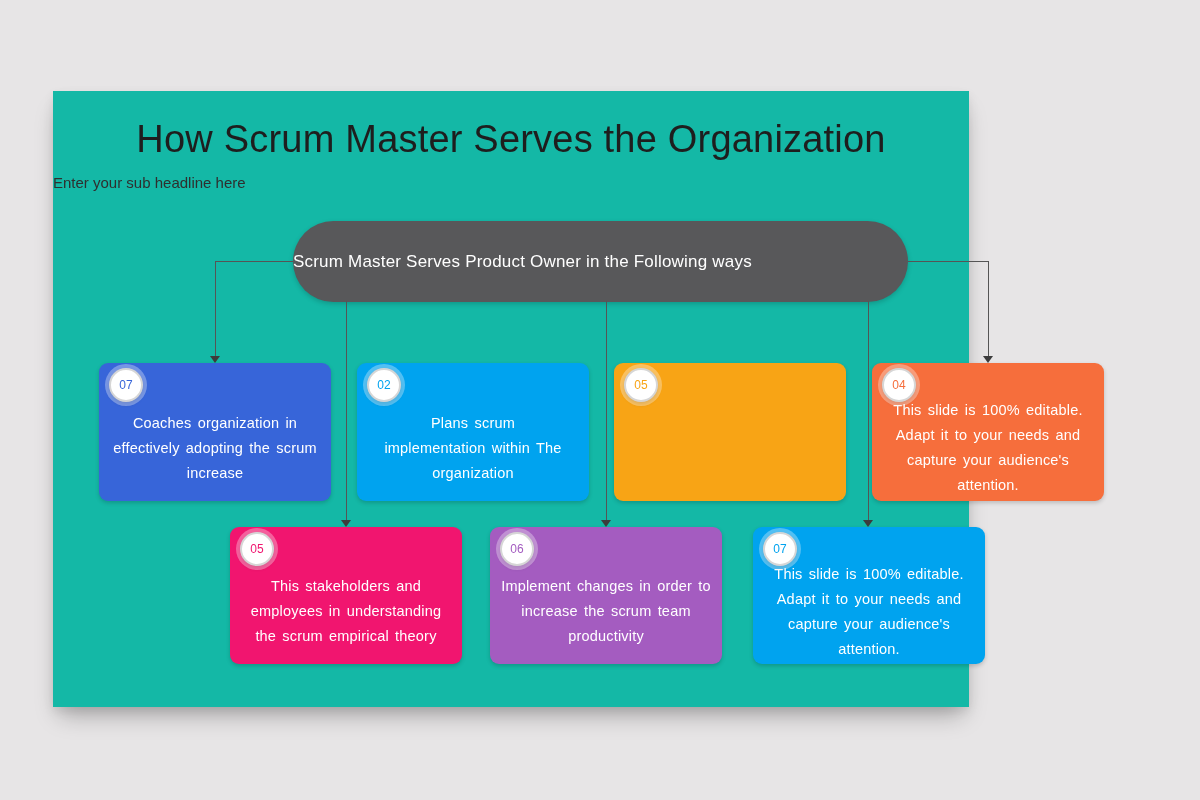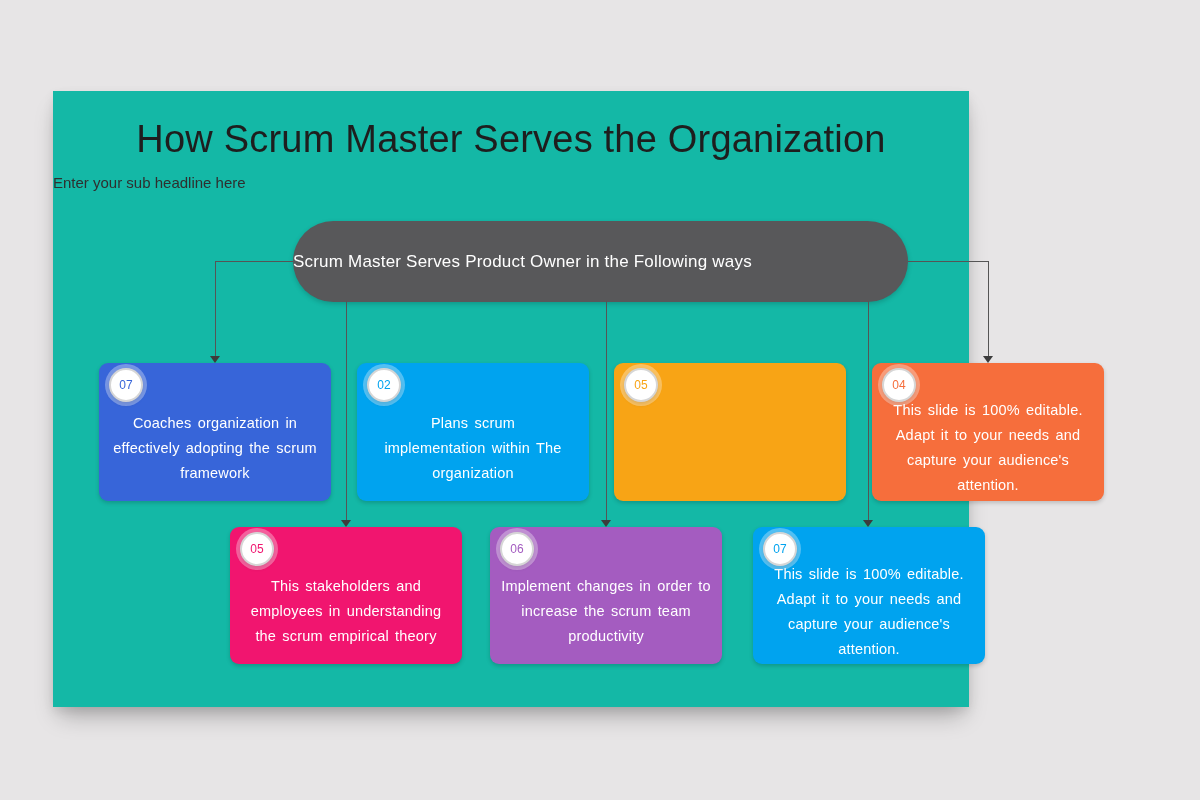--- a/index.html
+++ b/index.html
@@ -101,21 +101,21 @@
   <div class="line v" style="left:553px; top:210px; height:219px;"></div>
   <div class="arrowhead" style="left:548px; top:429px;"></div>
 
   <div class="line v" style="left:815px; top:210px; height:219px;"></div>
   <div class="arrowhead" style="left:810px; top:429px;"></div>
 
   <div class="box" style="left: 46px; top: 272px; --bg: #3765d9;">
     <div class="badge">07</div>
     <div class="box-text">Coaches organization in
 effectively adopting the scrum
-framework</div>
+increase</div>
   </div>
   <div class="box" style="left: 304px; top: 272px; --bg: #00a3ef;">
     <div class="badge">02</div>
     <div class="box-text">Plans scrum
 implementation within The
 organization</div>
   </div>
   <div class="box" style="left: 561px; top: 272px; --bg: #f8a415;">
     <div class="badge">05</div>
   </div>

